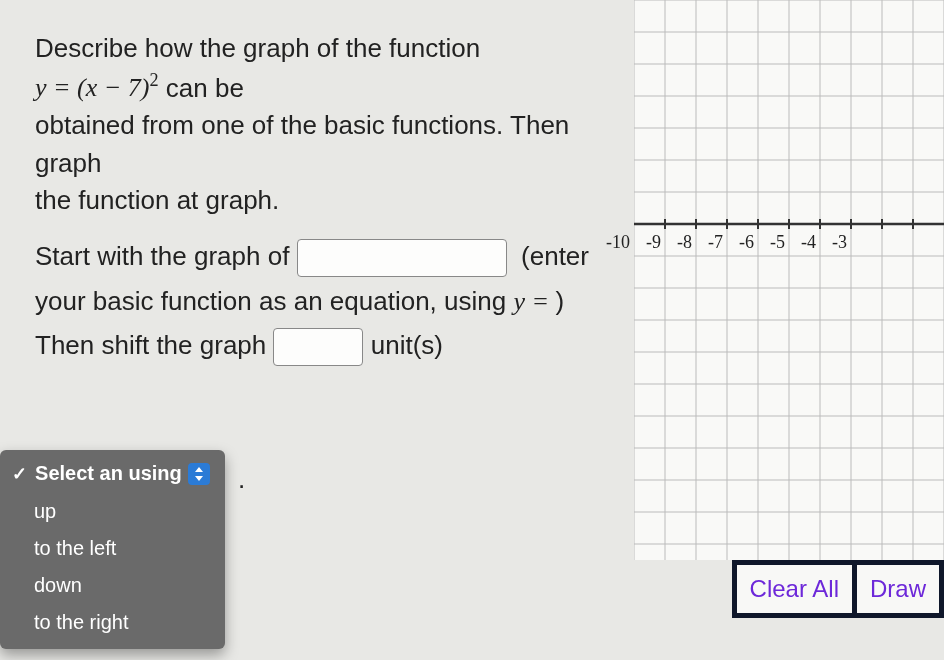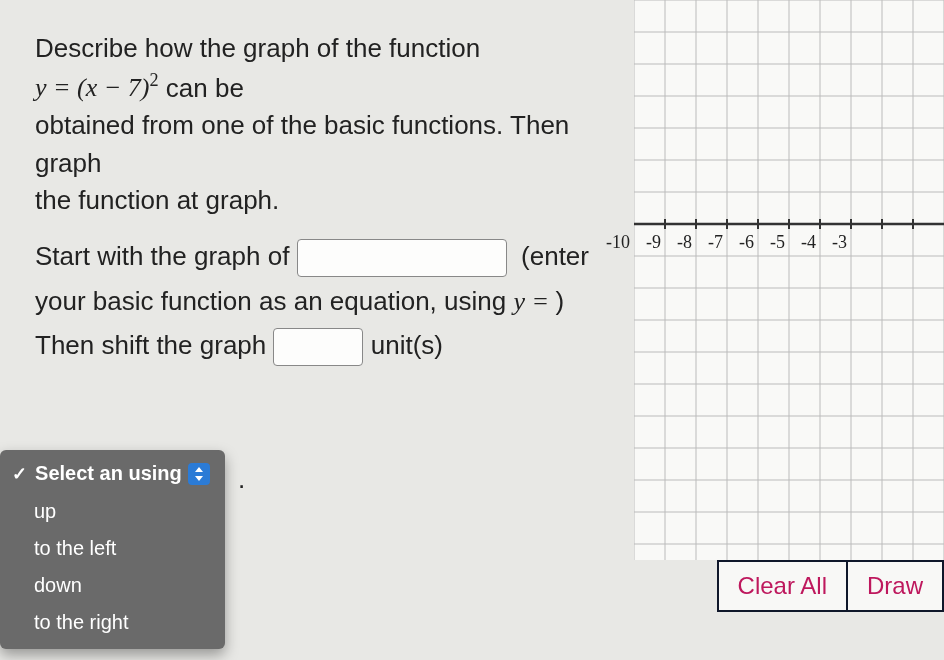--- a/index.html
+++ b/index.html
@@ -106,25 +106,25 @@
   .axis-labels span { font-style: normal; width: 20px; text-align: right; display:inline-block;}
   .axis-labels span:first-child { width: 28px; }
 
   .btn-bar {
     position: absolute;
     right: 0;
     top: 560px;
     display: flex;
   }
   .btn {
-    border: 2px solid #0f172a;
+    border: 5px solid #0f172a;
     background: #f8f8f6;
     font-size: 24px;
-    padding: 10px 19px;
-    color: #be185d;
+    padding: 10px 13px;
+    color: #6d28d9;
     cursor: pointer;
     font-family: Arial, sans-serif;
   }
   .btn + .btn { border-left: none; }
 </style>
 </head>
 <body>
 
 <div class="content">
   <div>Describe how the graph of the function</div>

